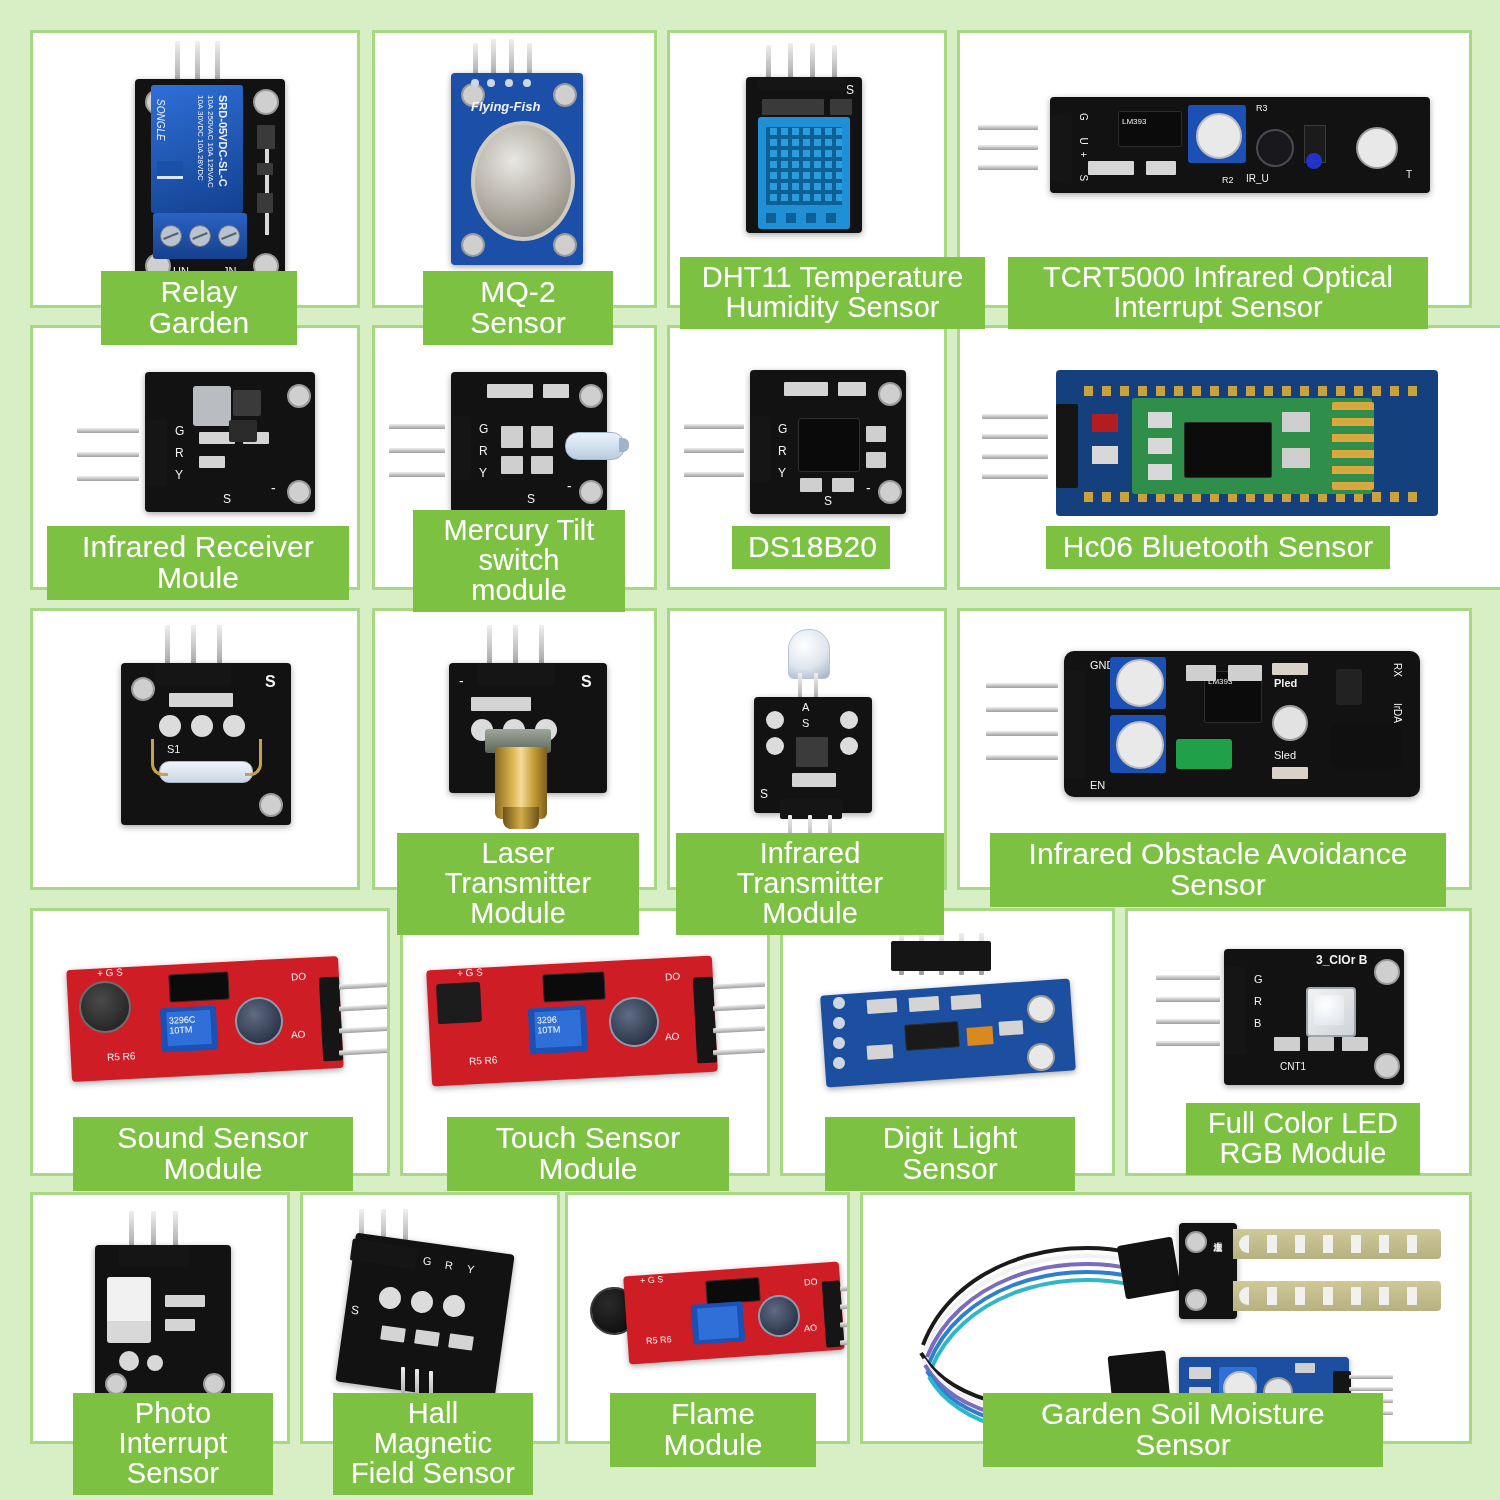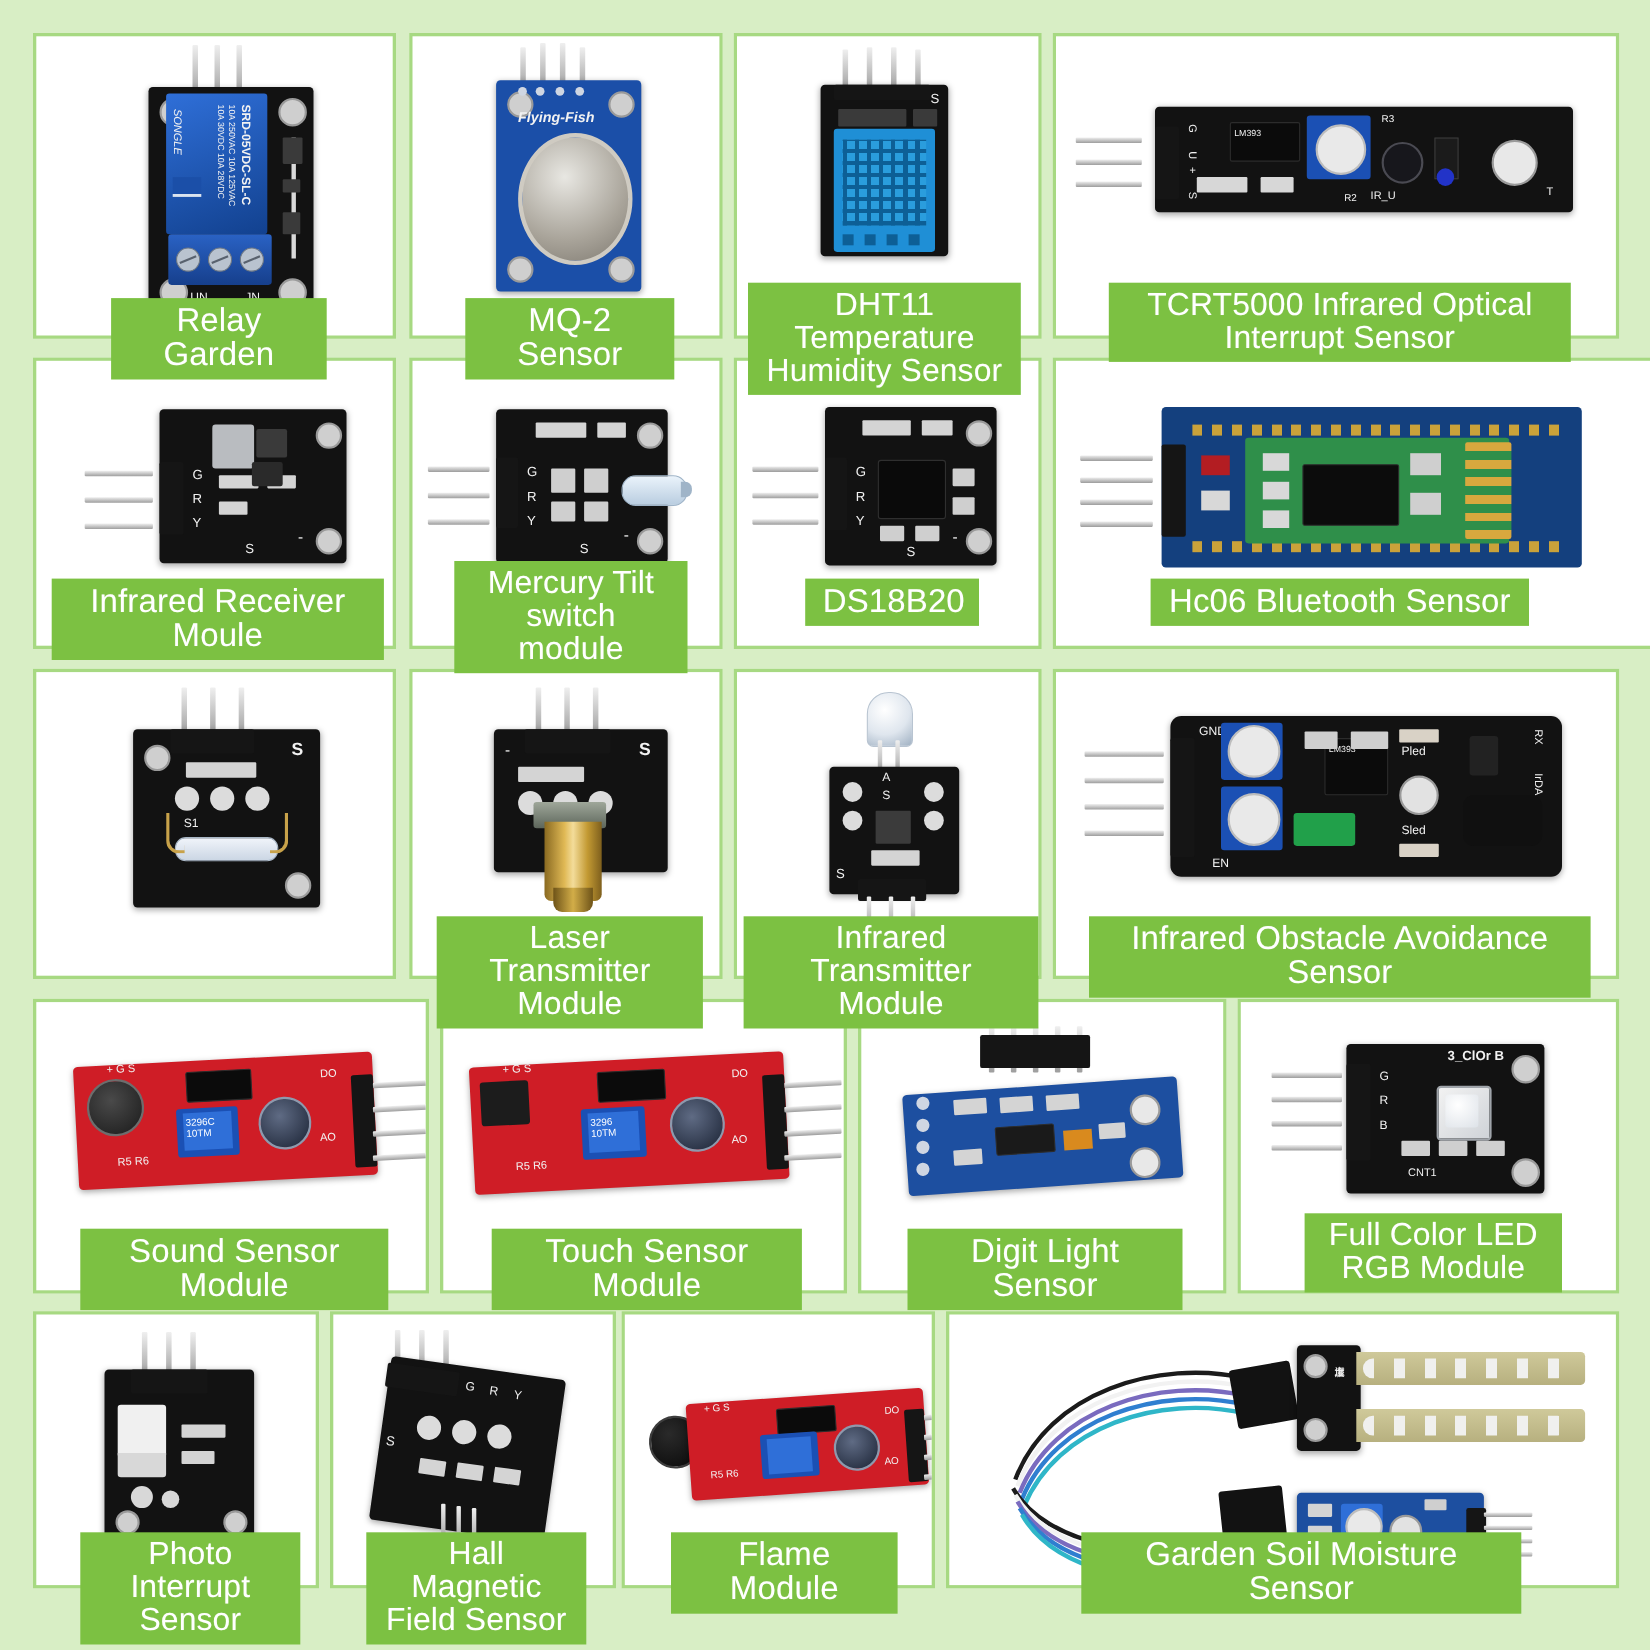--- a/index.html
+++ b/index.html
@@ -140,21 +140,21 @@
       <div class="pinblk" style="left:88px;top:44px;width:88px;height:14px;"></div>
       <div class="chipg" style="left:92px;top:66px;width:62px;height:16px;"></div>
       <div class="chipg" style="left:160px;top:66px;width:22px;height:16px;"></div>
       <div class="dht" style="left:88px;top:84px;width:92px;height:112px;"></div>
       <div class="dht-grid" style="left:96px;top:94px;width:76px;height:78px;"></div>
       <div style="position:absolute;left:96px;top:180px;width:10px;height:10px;background:#0d5f96;"></div>
       <div style="position:absolute;left:116px;top:180px;width:10px;height:10px;background:#0d5f96;"></div>
       <div style="position:absolute;left:136px;top:180px;width:10px;height:10px;background:#0d5f96;"></div>
       <div style="position:absolute;left:156px;top:180px;width:10px;height:10px;background:#0d5f96;"></div>
     </div>
-    <div class="label two" style="left:10px;top:224px;width:248px;">DHT11 Temperature
+    <div class="label two" style="left:10px;top:224px;width:305px;">DHT11 Temperature
 Humidity Sensor</div>
   </div>
 
   <div class="cell" style="left:957px;top:30px;width:515px;height:278px;">
     <div class="photo">
       <div class="pin" style="left:18px;top:92px;width:60px;height:5px;"></div>
       <div class="pin" style="left:18px;top:112px;width:60px;height:5px;"></div>
       <div class="pin" style="left:18px;top:132px;width:60px;height:5px;"></div>
       <div class="board pcb-black" style="left:90px;top:64px;width:380px;height:96px;"></div>
       <div class="pinblk" style="left:90px;top:82px;width:22px;height:66px;"></div>
@@ -348,31 +348,31 @@
 
   <div class="cell" style="left:957px;top:608px;width:515px;height:282px;">
     <div class="photo">
       <div class="pin" style="left:26px;top:72px;width:72px;height:5px;"></div>
       <div class="pin" style="left:26px;top:96px;width:72px;height:5px;"></div>
       <div class="pin" style="left:26px;top:120px;width:72px;height:5px;"></div>
       <div class="pin" style="left:26px;top:144px;width:72px;height:5px;"></div>
       <div class="board pcb-black" style="left:104px;top:40px;width:356px;height:146px;border-radius:10px;"></div>
       <div class="pinblk" style="left:104px;top:60px;width:22px;height:108px;"></div>
       <div class="silk" style="left:130px;top:48px;font-size:11px;">GND</div>
-      <div class="silk" style="left:130px;top:168px;font-size:11px;margin-left:12px;">EN</div>
+      <div class="silk" style="left:130px;top:168px;font-size:11px;">EN</div>
       <div class="pot-blue" style="left:150px;top:46px;width:56px;height:52px;"></div>
       <div class="pot-knob" style="left:156px;top:48px;width:44px;height:44px;"></div>
       <div class="pot-blue" style="left:150px;top:104px;width:56px;height:58px;"></div>
       <div class="pot-knob" style="left:156px;top:110px;width:44px;height:44px;"></div>
       <div style="position:absolute;left:216px;top:128px;width:56px;height:30px;background:#21a04a;border-radius:3px;"></div>
       <div class="chip" style="left:244px;top:60px;width:56px;height:50px;"></div>
       <div class="silk" style="left:248px;top:66px;font-size:8px;">LM393</div>
       <div class="chipg" style="left:226px;top:54px;width:30px;height:16px;background:#cfcfcf;"></div>
       <div class="chipg" style="left:268px;top:54px;width:34px;height:16px;background:#cfcfcf;"></div>
-      <div class="silk" style="left:314px;top:66px;font-size:11px;">Pled</div>
+      <div class="silk" style="left:314px;top:66px;font-size:11px;font-weight:bold;">Pled</div>
       <div class="silk" style="left:314px;top:138px;font-size:11px;">Sled</div>
       <div class="hole" style="left:312px;top:94px;width:32px;height:32px;background:#e2e2e2;"></div>
       <div class="chipg" style="left:312px;top:52px;width:36px;height:12px;background:#d9d2c6;"></div>
       <div class="chipg" style="left:312px;top:156px;width:36px;height:12px;background:#d9d2c6;"></div>
       <div style="position:absolute;left:370px;top:112px;width:72px;height:46px;background:#101010;border-radius:10px;"></div>
       <div style="position:absolute;left:376px;top:58px;width:26px;height:36px;background:#222;border-radius:3px;"></div>
       <div class="silk" style="left:432px;top:52px;font-size:10px;writing-mode:vertical-rl;">RX</div>
       <div class="silk" style="left:432px;top:92px;font-size:10px;writing-mode:vertical-rl;">IrDA</div>
     </div>
     <div class="label" style="left:30px;top:222px;width:456px;">Infrared Obstacle Avoidance Sensor</div>

